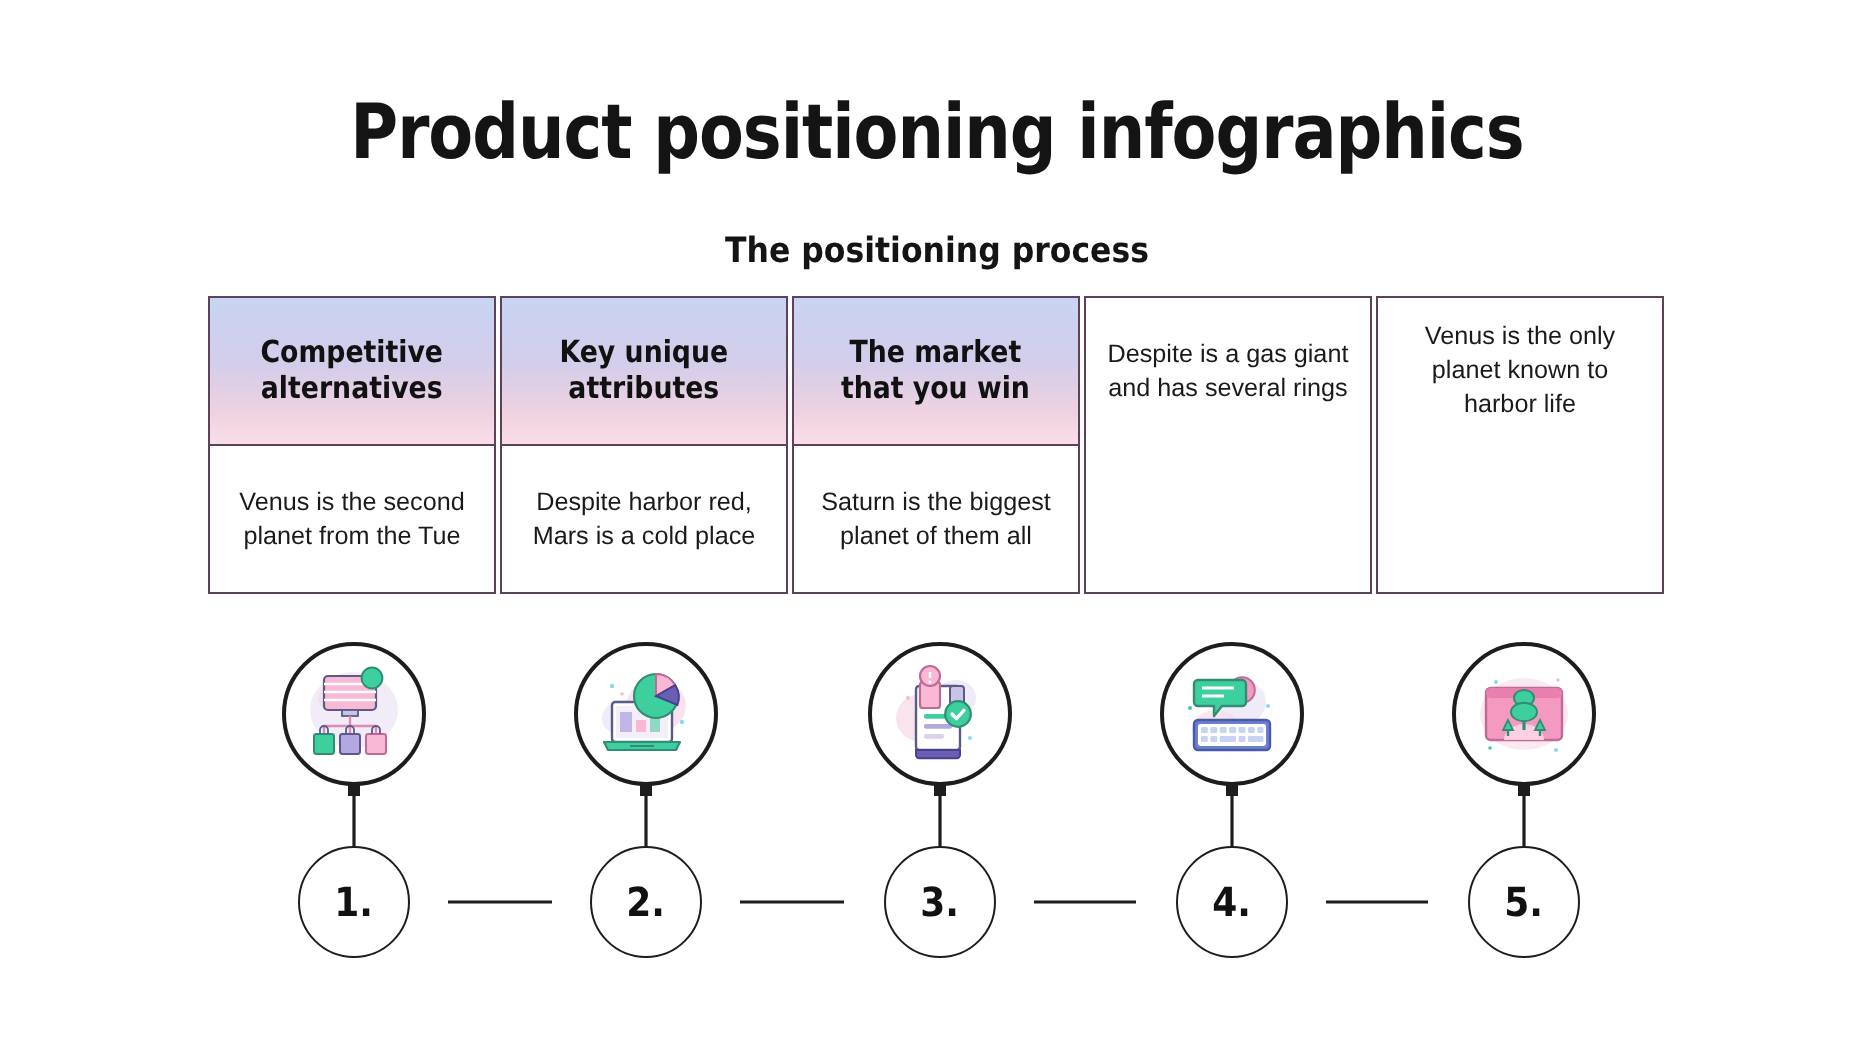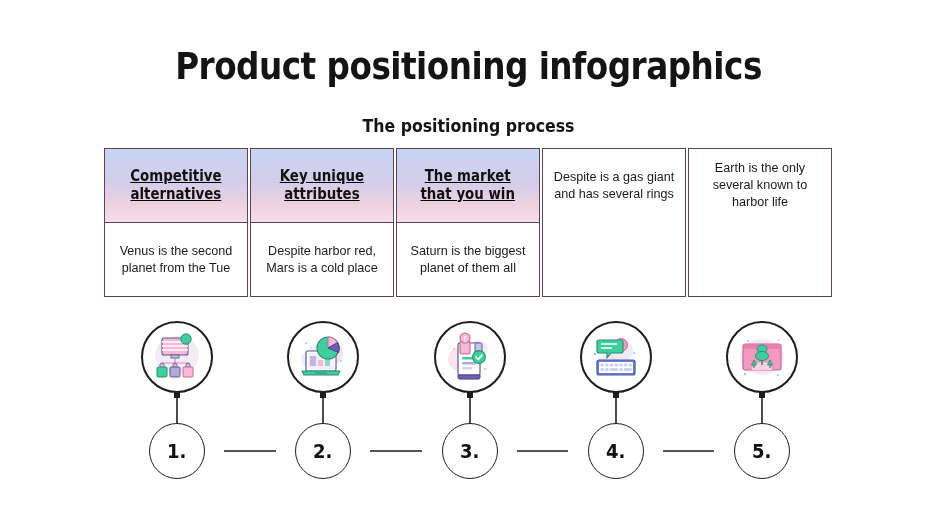--- a/index.html
+++ b/index.html
@@ -71,21 +71,20 @@
   }
   .card-head {
     height: 74px;
     box-sizing: border-box;
     background: linear-gradient(180deg, #c8d4f3 0%, #d3cdea 45%, #eed2e0 78%, #f9dde7 100%);
     border-bottom: 1px solid #5c4357;
     display: flex;
     align-items: center;
     justify-content: center;
     padding: 0 6px;
-    text-decoration: underline;
   }
   .card-head-text {
     font-family: "DejaVu Sans", sans-serif;
     font-size: 15.2px;
     font-weight: bold;
     line-height: 1.18;
     color: #111111;
     text-align: center;
     transform: scaleX(0.88);
     transform-origin: center center;
@@ -209,21 +208,21 @@
     </div>
 
     <div class="card">
       <div class="card-body">
         <div class="card-body-text">Despite is a gas giant and has several rings</div>
       </div>
     </div>
 
     <div class="card">
       <div class="card-body">
-        <div class="card-body-text">Earth is the only several known to harbor life</div>
+        <div class="card-body-text">Venus is the only planet known to harbor life</div>
       </div>
     </div>
 
   </div>
 
   <div class="timeline">
 
     <svg class="tl-svg" width="937" height="170">
 
       <line x1="224" y1="133" x2="276" y2="133" stroke="#1d1d1d" stroke-width="1.6"></line>

